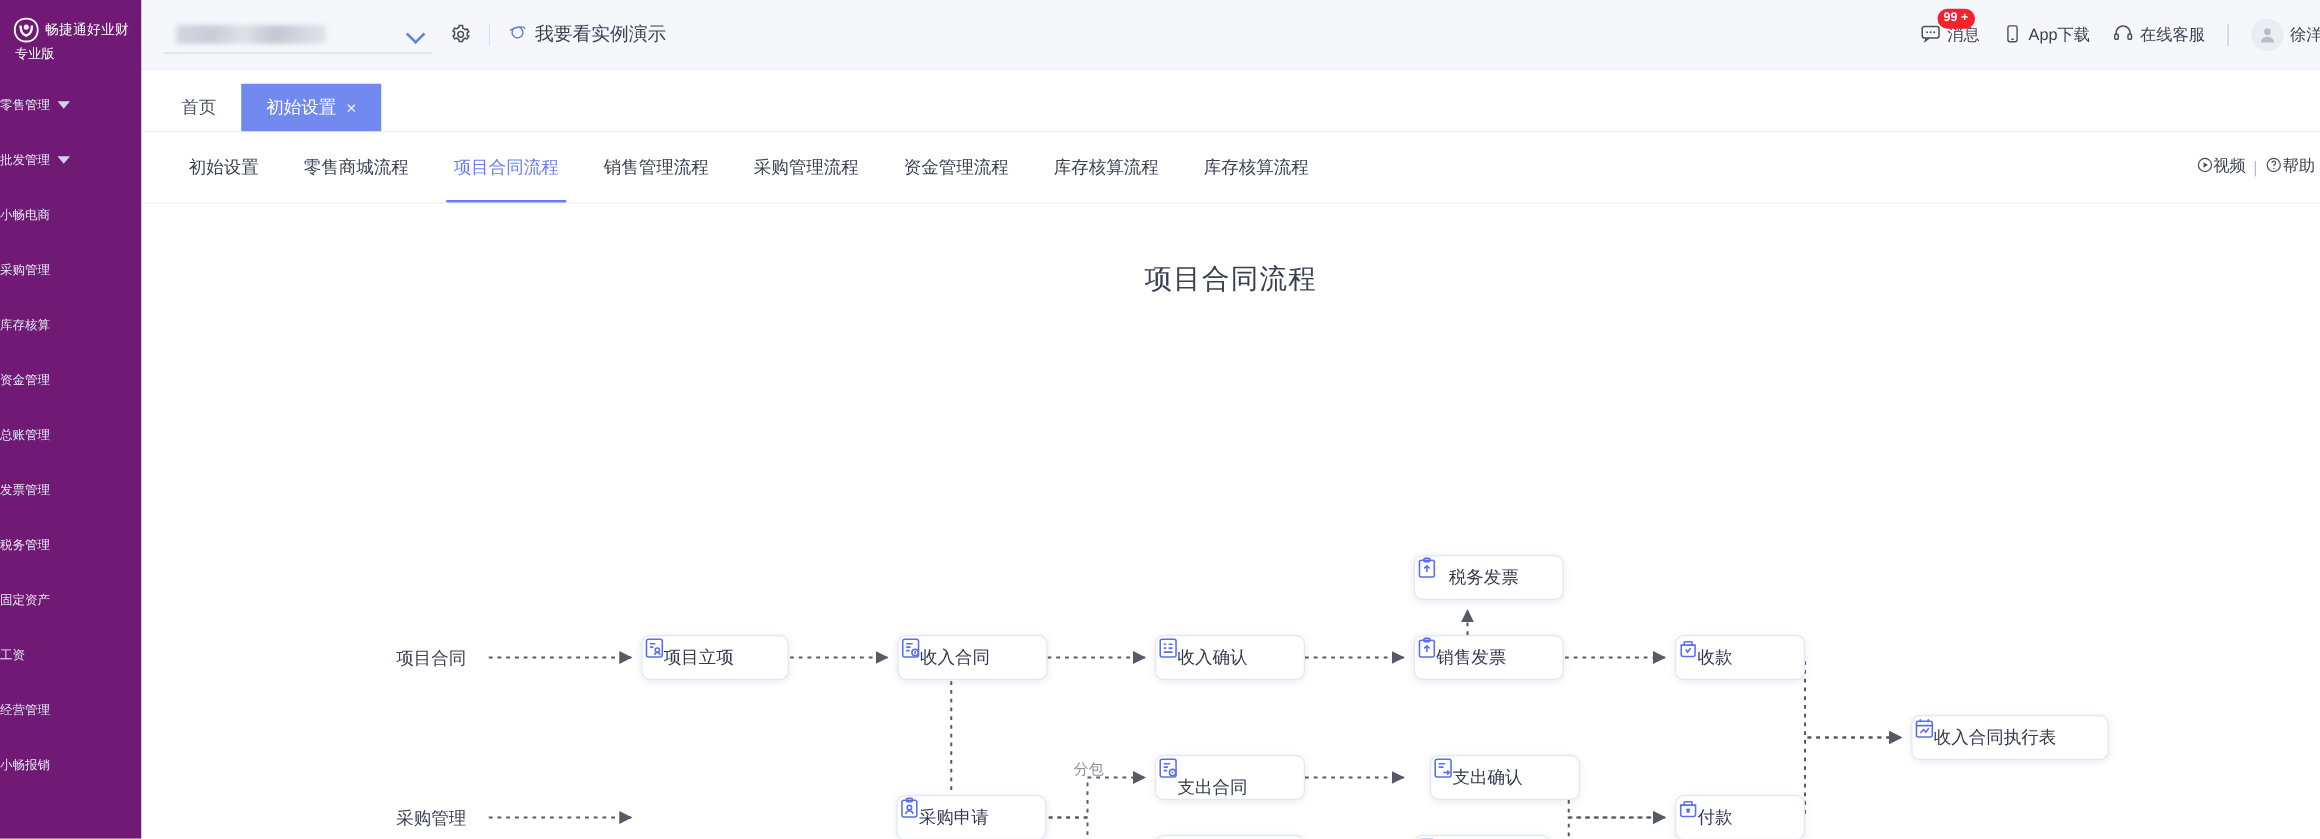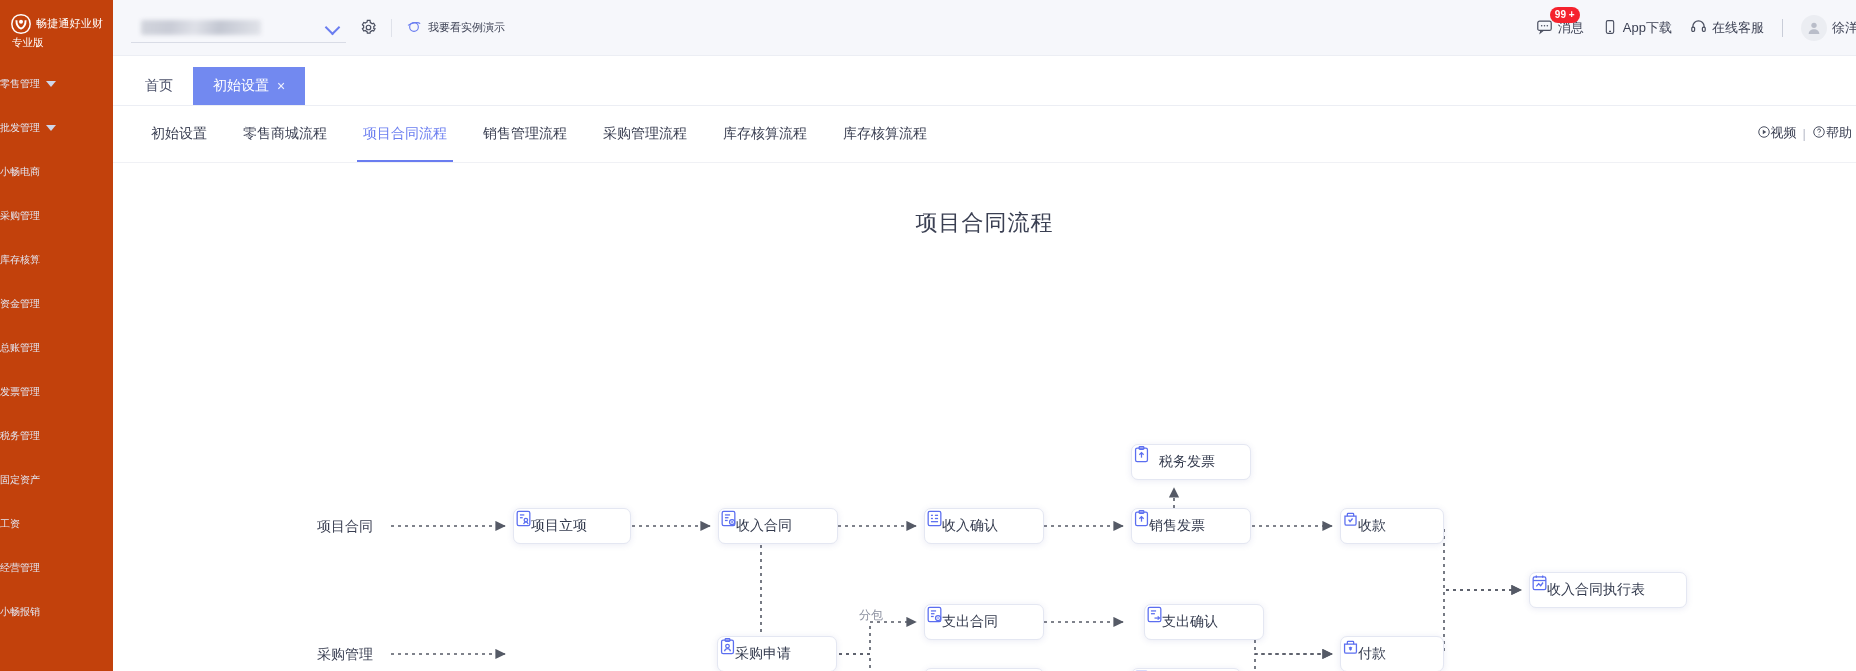--- a/index.html
+++ b/index.html
@@ -8,21 +8,21 @@
     font-family: "Liberation Sans", "DejaVu Sans", sans-serif;
     background:#ffffff;
     color:#333;
     font-size:13px;
   }
   .app { position:relative; width:1856px; height:671px; display:flex; }
 
   
   .sidebar {
     width:113px; min-width:113px; height:671px;
-    background:#c2410c;
+    background:#701a75;
     color:#e8ebf5;
     position:relative;
     z-index:5;
   }
   .brand {
     height:56px; padding:6px 8px 0 10px;
     display:flex; flex-direction:column; justify-content:center;
   }
   .brand-row { display:flex; align-items:center; gap:4px; }
   .brand-logo { width:22px; height:22px; flex:0 0 22px; }
@@ -55,21 +55,21 @@
     background:linear-gradient(100deg,#d2d5dd 0%,#c9ccd6 25%,#dfe1e8 45%,#c3c7d2 65%,#e2e4ea 100%);
     filter:blur(2.2px);
   }
   .chev-down {
     position:absolute; right:8px; top:9px; width:11px; height:11px;
     border-right:2px solid #6a7df0; border-bottom:2px solid #6a7df0;
     transform:rotate(45deg);
   }
   .gear { margin-left:14px; color:#444; display:flex; align-items:center; }
   .vdiv { width:1px; height:18px; background:#dfe2ea; margin:0 14px; }
-  .demo-link { display:flex; align-items:center; gap:6px; color:#3a3f52; font-size:11px; cursor:pointer; }
+  .demo-link { display:flex; align-items:center; gap:6px; color:#3a3f52; font-size:15px; cursor:pointer; }
   .topbar-right {
     position:absolute; right:0; top:0; height:56px; display:flex; align-items:center; gap:18px;
     padding-right:0; font-size:13px; color:#3a3f52;
   }
   .tr-item { display:flex; align-items:center; gap:5px; cursor:pointer; position:relative; }
   .badge {
     position:absolute; top:-11px; left:14px;
     background:#f5222d; color:#fff; font-size:10px; line-height:1;
     padding:3px 5px 3px 5px; border-radius:9px; white-space:nowrap;
     font-weight:bold;
@@ -295,20 +295,23 @@
             <span>零售商城流程</span>
           </div>
           <div class="subtab active">
             <span>项目合同流程</span>
           </div>
           <div class="subtab">
             <span>销售管理流程</span>
           </div>
           <div class="subtab">
             <span>采购管理流程</span>
+          </div>
+          <div class="subtab">
+            <span>资金管理流程</span>
           </div>
           <div class="subtab">
             <span>库存核算流程</span>
           </div>
           <div class="subtab">
             <span>库存核算流程</span>
           </div>
         </div>
       <div class="subtabs-right">
         <span class="sr-item">
@@ -446,21 +449,21 @@
             <span style="display: flex;">
               <svg width="19" height="19" viewBox="0 0 24 24">
                 <rect x="4.5" y="4" width="15" height="17" rx="2" fill="none" stroke="#5b6ef0" stroke-width="1.6"></rect>
                 <rect x="9" y="2" width="6" height="3.5" rx="1" fill="none" stroke="#5b6ef0" stroke-width="1.6"></rect>
                 <circle cx="12" cy="11.5" r="2.3" fill="none" stroke="#5b6ef0" stroke-width="1.6"></circle>
                 <path d="M8.2 18c.6-2.2 2-3.3 3.8-3.3s3.2 1.1 3.8 3.3" fill="none" stroke="#5b6ef0" stroke-width="1.6"></path>
               </svg>
             </span>
             <span>采购申请</span>
           </div>
-          <div class="node" style="left: 811px; top: 441px; width: 120px;">
+          <div class="node" style="left: 811px; top: 441px; width: 120px; align-items: flex-end;">
             <span style="display: flex;">
               <svg width="19" height="19" viewBox="0 0 24 24">
                 <rect x="4" y="3" width="16" height="18" rx="2" fill="none" stroke="#5b6ef0" stroke-width="1.6"></rect>
                 <line x1="7.5" y1="7.5" x2="14" y2="7.5" fill="none" stroke="#5b6ef0" stroke-width="1.6"></line>
                 <line x1="7.5" y1="11" x2="12" y2="11" fill="none" stroke="#5b6ef0" stroke-width="1.6"></line>
                 <line x1="7.5" y1="14.5" x2="11" y2="14.5" fill="none" stroke="#5b6ef0" stroke-width="1.6"></line>
                 <circle cx="16.5" cy="16.5" r="3.2" fill="none" stroke="#5b6ef0" stroke-width="1.6"></circle>
                 <circle cx="16.5" cy="16.5" r="1" fill="#5b6ef0" stroke="none"></circle>
               </svg>
             </span>

